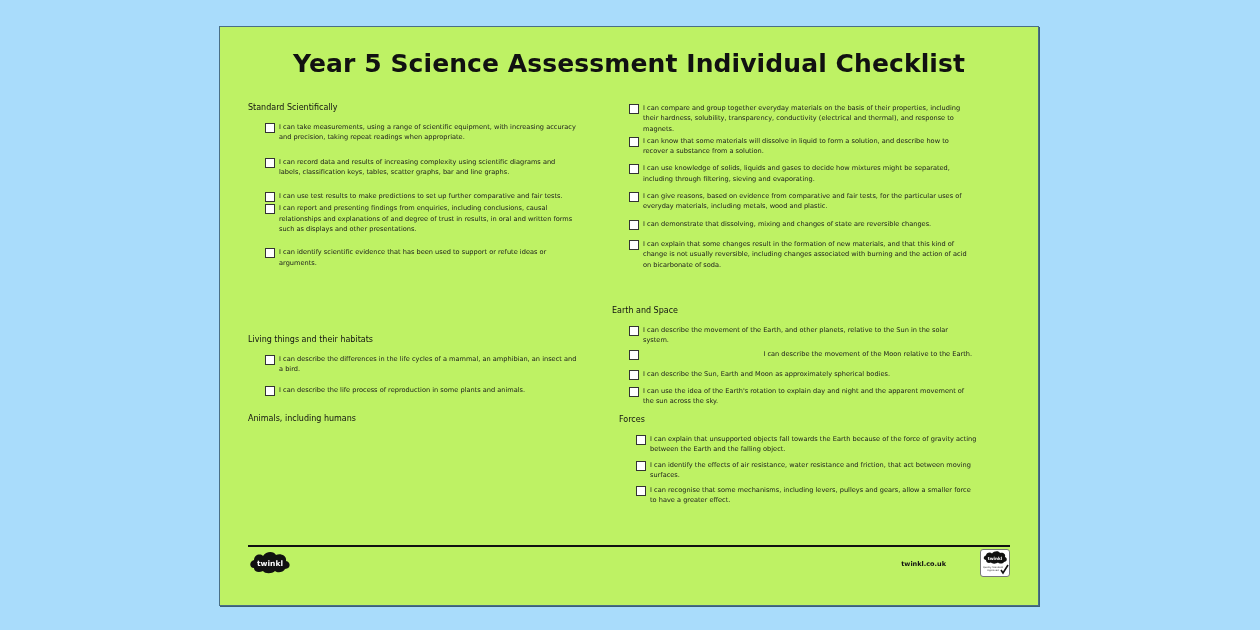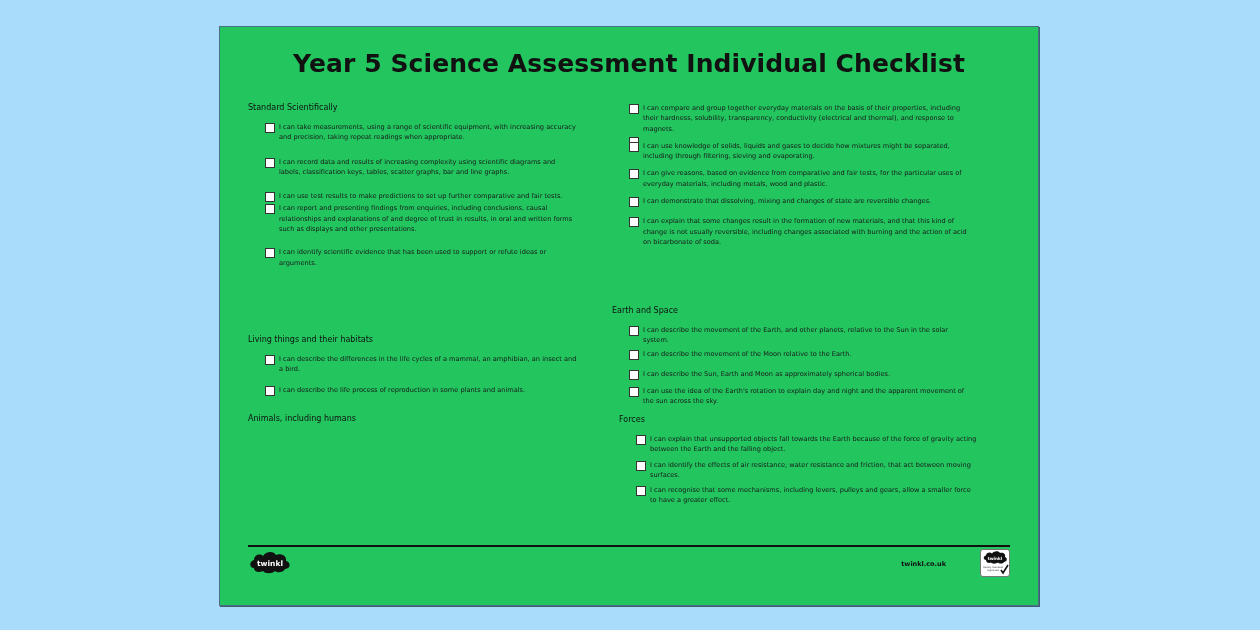--- a/index.html
+++ b/index.html
@@ -5,21 +5,21 @@
   html, body { margin: 0; padding: 0; }
   body {
     width: 1260px; height: 630px; overflow: hidden;
     background: #a9dcfb;
     font-family: "DejaVu Sans", sans-serif;
     position: relative;
   }
   .page {
     position: absolute; left: 219px; top: 26px;
     width: 820px; height: 580px;
-    background: #22c55e;
+    background: #bef264;
     border: 1px solid #4a6f86;
     box-shadow: 1px 1px 0 #3c5f75;
     box-sizing: border-box;
   }
   .title {
     position: absolute; left: 0; right: 0; top: 22px;
     text-align: center;
     font-family: "DejaVu Sans", sans-serif;
     font-weight: bold;
     font-size: 25px;
@@ -89,31 +89,31 @@
 
     <div class="section" style="position:absolute;top:311px;left:0;width:330px;">
       <div class="section-title">Animals, including humans</div>
     </div>
   </div>
 
   <div class="col col-right">
 
     <div class="section" style="position:absolute;top:0;left:0;width:360px;">
       <div class="item" style="margin-bottom:2px;"><span class="box"></span><span>I can compare and group together everyday materials on the basis of their properties, including their hardness, solubility, transparency, conductivity (electrical and thermal), and response to magnets.</span></div>
-      <div class="item" style="margin-bottom:7px;"><span class="box"></span></div>
+      <div class="item" style="margin-bottom:7px;"><span class="box"></span><span>I can know that some materials will dissolve in liquid to form a solution, and describe how to recover a substance from a solution.</span></div>
       <div class="item" style="margin-bottom:7px;"><span class="box"></span><span>I can use knowledge of solids, liquids and gases to decide how mixtures might be separated, including through filtering, sieving and evaporating.</span></div>
       <div class="item" style="margin-bottom:7px;"><span class="box"></span><span>I can give reasons, based on evidence from comparative and fair tests, for the particular uses of everyday materials, including metals, wood and plastic.</span></div>
       <div class="item" style="margin-bottom:10px;"><span class="box"></span><span>I can demonstrate that dissolving, mixing and changes of state are reversible changes.</span></div>
       <div class="item"><span class="box"></span><span>I can explain that some changes result in the formation of new materials, and that this kind of change is not usually reversible, including changes associated with burning and the action of acid on bicarbonate of soda.</span></div>
     </div>
 
     <div class="section" style="position:absolute;top:203px;left:0;width:360px;">
       <div class="section-title">Earth and Space</div>
       <div class="item" style="margin-bottom:3px;"><span class="box"></span><span>I can describe the movement of the Earth, and other planets, relative to the Sun in the solar system.</span></div>
-      <div class="item" style="margin-bottom:10px;"><span class="box"></span><span>I can describe the movement of the Moon relative to the Earth.</span></div>
+      <div class="item" style="margin-bottom:10px;text-align:right;"><span class="box"></span><span>I can describe the movement of the Moon relative to the Earth.</span></div>
       <div class="item" style="margin-bottom:7px;"><span class="box"></span><span>I can describe the Sun, Earth and Moon as approximately spherical bodies.</span></div>
       <div class="item"><span class="box"></span><span>I can use the idea of the Earth's rotation to explain day and night and the apparent movement of the sun across the sky.</span></div>
     </div>
 
     <div class="section" style="position:absolute;top:312px;left:7px;width:360px;">
       <div class="section-title">Forces</div>
       <div class="item" style="margin-bottom:5px;"><span class="box"></span><span>I can explain that unsupported objects fall towards the Earth because of the force of gravity acting between the Earth and the falling object.</span></div>
       <div class="item" style="margin-bottom:5px;"><span class="box"></span><span>I can identify the effects of air resistance, water resistance and friction, that act between moving surfaces.</span></div>
       <div class="item"><span class="box"></span><span>I can recognise that some mechanisms, including levers, pulleys and gears, allow a smaller force to have a greater effect.</span></div>
     </div>

